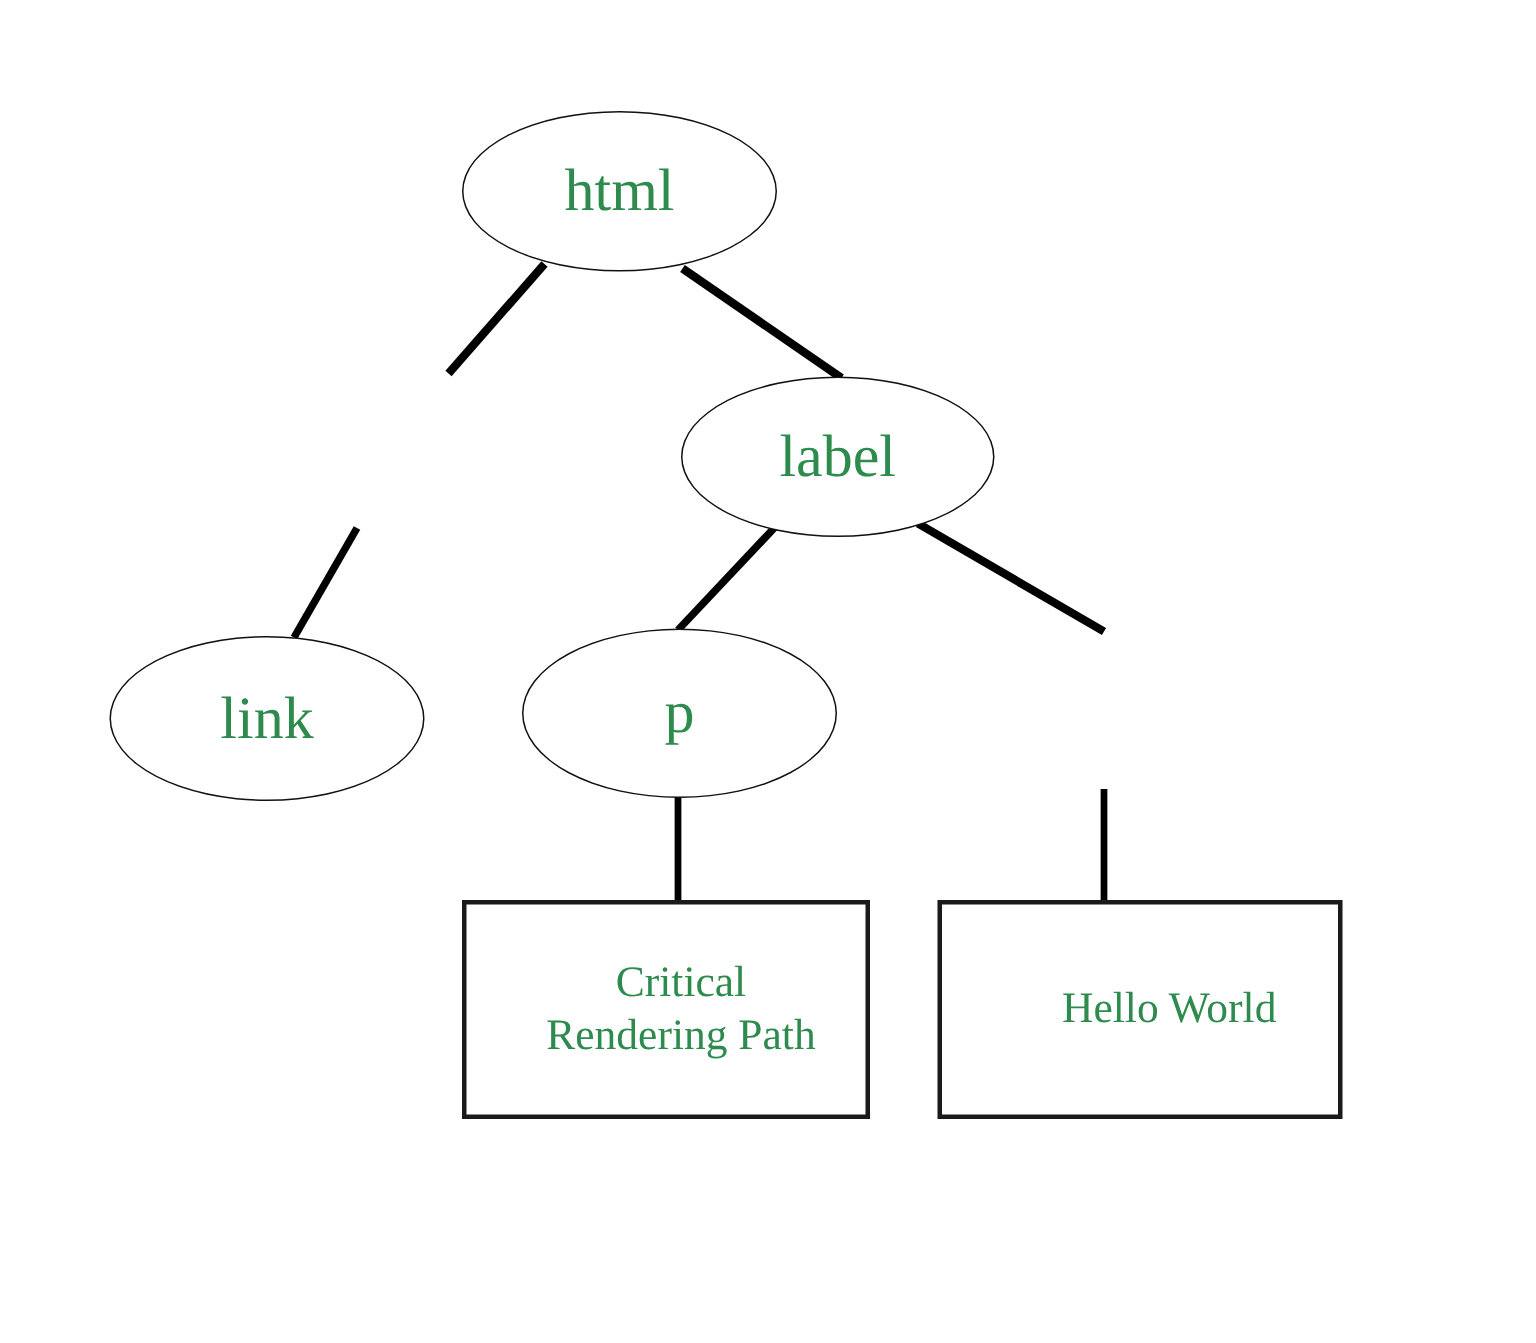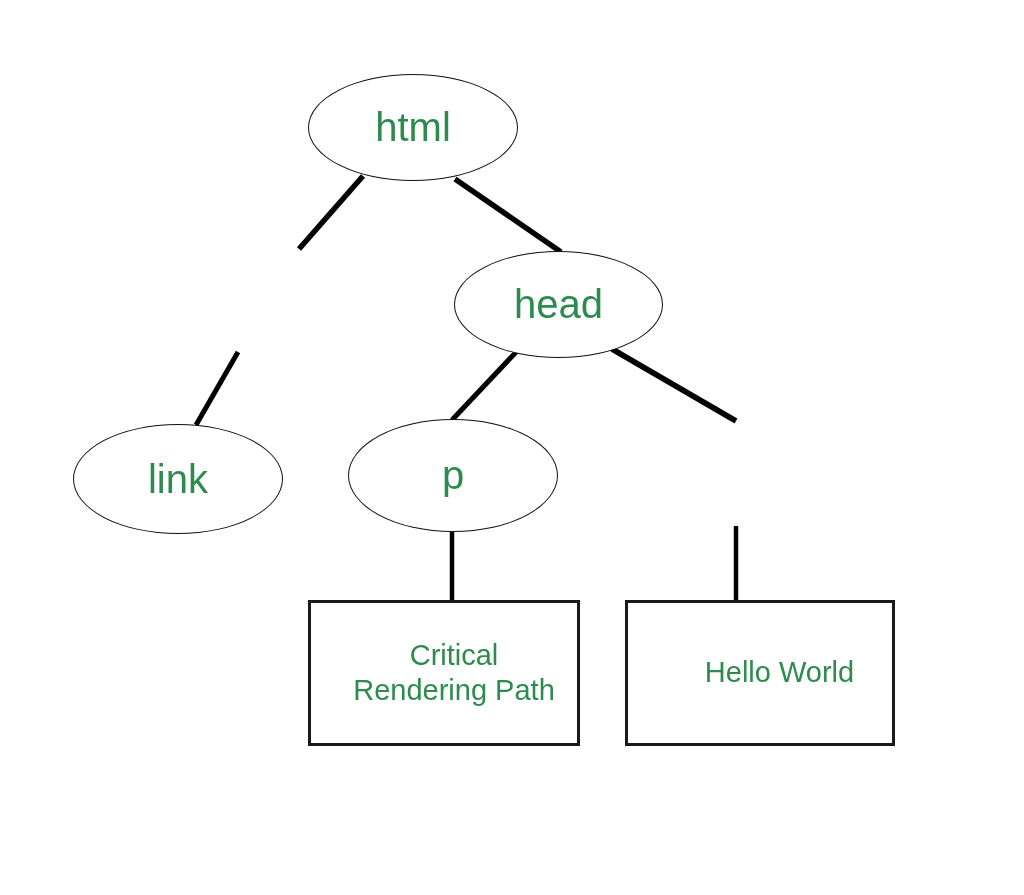--- a/index.html
+++ b/index.html
@@ -11,20 +11,21 @@
     width: 1024px;
     height: 895px;
     font-family: "Liberation Sans", sans-serif;
     overflow: hidden;
   }
   #diagram-canvas {
     position: relative;
     width: 1024px;
     height: 895px;
     background: #ffffff;
+    font-family: Liberation Serif, serif;
   }
   #edge-layer {
     position: absolute;
     left: 0;
     top: 0;
     width: 1024px;
     height: 895px;
   }
   .node {
     position: absolute;
@@ -78,21 +79,21 @@
       <line x1="736" y1="526" x2="736" y2="601" stroke-width="4.5"></line>
     </g>
   </svg>
 
   <div class="node node-ellipse" id="node-html">
     <span class="node-label label-lg">html</span>
   </div>
 
 
   <div class="node node-ellipse" id="node-body">
-    <span class="node-label label-lg">head</span>
+    <span class="node-label label-lg">label</span>
   </div>
 
   <div class="node node-ellipse" id="node-link">
     <span class="node-label label-lg">link</span>
   </div>
 
   <div class="node node-ellipse" id="node-p">
     <span class="node-label label-lg">p</span>
   </div>
 

